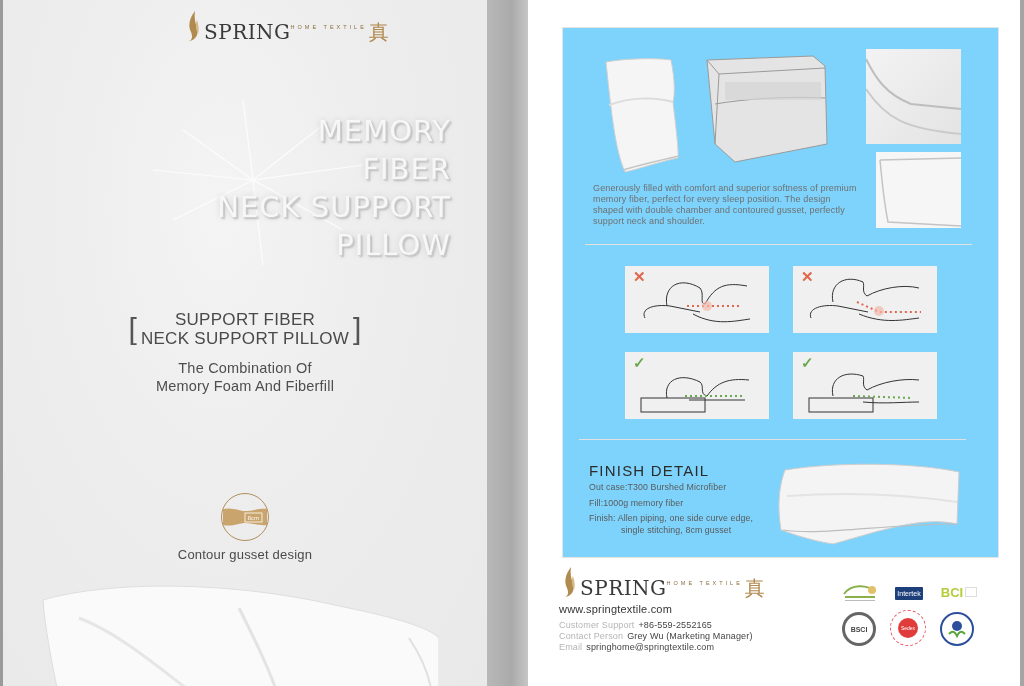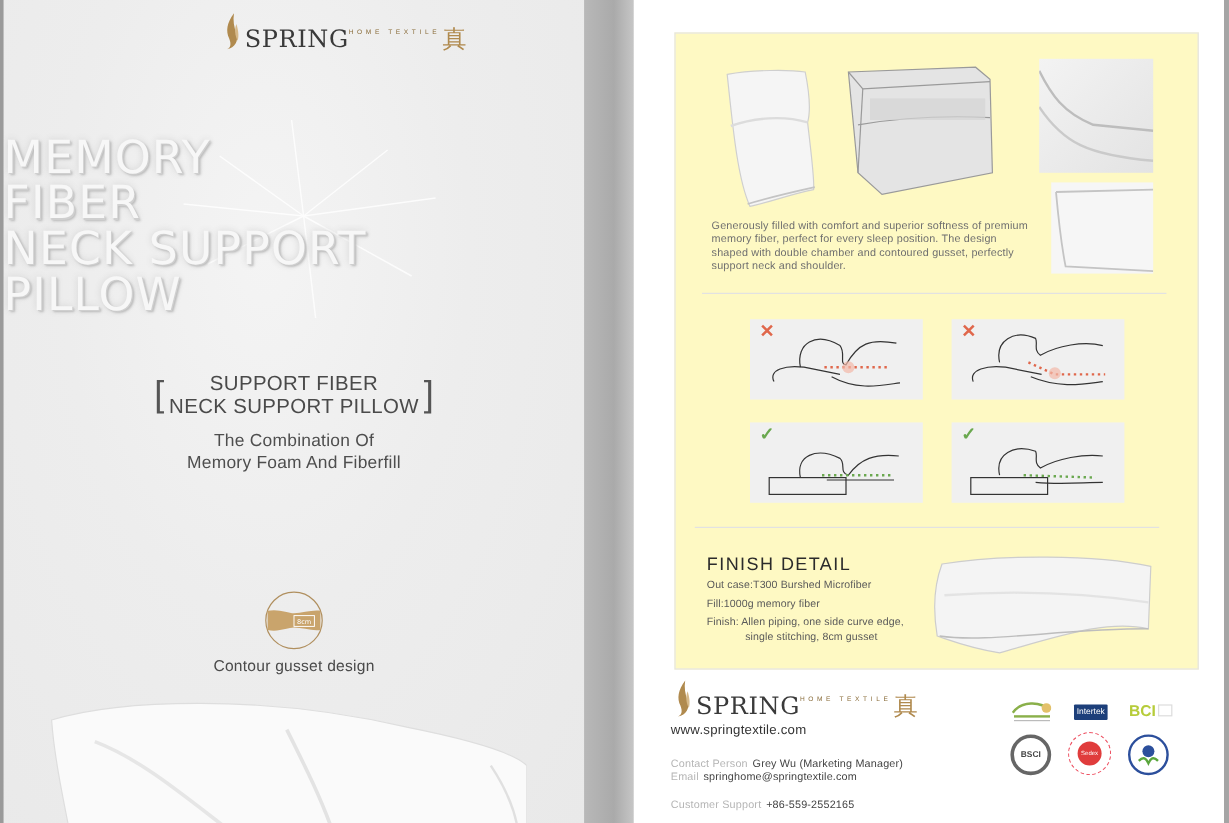--- a/index.html
+++ b/index.html
@@ -17,40 +17,40 @@
   .right-edge { position: absolute; left: 1020px; top: 0; width: 4px; height: 686px; background: #a5a5a5; }
 
   .brand { position: absolute; display: flex; align-items: flex-end; }
   .brand .flame { width: 16px; height: 32px; margin-right: 2px; }
   .brand-text { display: flex; flex-direction: row; }
   .brand-name { font-family: "DejaVu Serif", serif; font-size: 20px; color: #3a3a3a; letter-spacing: 0.5px; line-height: 20px; }
   .brand-sub { font-size: 5.5px; letter-spacing: 3px; color: #8a6d3b; margin-top: 2px; }
   .brand-cn { font-size: 20px; color: #b08a4e; margin-left: 2px; line-height: 20px; font-family: "DejaVu Sans", sans-serif; }
 
   .hero-title {
-    position: absolute; left: 0; width: 448px; top: 112px; text-align: left;
-    font-size: 38px; line-height: 38px; letter-spacing: 1px; color: #f7f7f7;
+    position: absolute; left: 0; width: 448px; top: 112px; text-align: right;
+    font-size: 29px; line-height: 38px; letter-spacing: 1px; color: #f7f7f7;
     text-shadow: 1px 1px 0 #cfcfcf, 2px 2px 2px #b9b9b9, 0 0 6px #d2d2d2;
     font-family: "DejaVu Sans", sans-serif;
   }
   .sub-block { position: absolute; left: 0; top: 309px; width: 484px; text-align: center; }
   .sub-title { display: inline-flex; align-items: center; color: #4a4a4a; }
   .bracket { font-size: 30px; font-weight: 200; color: #555; line-height: 40px; }
   .sub-title-text { font-size: 17px; line-height: 19px; letter-spacing: 0.3px; margin: 0 4px; }
   .combo { margin-top: 10px; font-size: 14.5px; line-height: 18px; color: #4e4e4e; letter-spacing: 0.2px; }
 
   .feature { position: absolute; left: 0; width: 484px; text-align: center; }
   .feature .circle { width: 48px; height: 48px; border-radius: 50%; border: 1.6px solid #b08f5e; margin: 0 auto; display: flex; align-items: center; justify-content: center; }
   .feature .label { font-size: 13px; color: #4a4a4a; margin-top: 6px; letter-spacing: 0.2px; }
 
   .bottom-pillow { position: absolute; left: 36px; top: 578px; width: 400px; height: 120px; }
 
   
   .right-page { position: absolute; left: 528px; top: 0; width: 492px; height: 686px; background: #ffffff; }
-  .panel { position: absolute; left: 34px; top: 27px; width: 437px; height: 531px; border: 1px solid #e4e4e4; background: #fef9c3; }
+  .panel { position: absolute; left: 34px; top: 27px; width: 437px; height: 531px; border: 1px solid #e4e4e4; background: #7dd3fc; }
   .desc { position: absolute; left: 30px; top: 155px; width: 265px; font-size: 9px; line-height: 11px; color: #6f6f6f; letter-spacing: 0.15px; }
   .divider { position: absolute; height: 1px; background: #e2e2e2; }
   .diagram { position: absolute; width: 144px; height: 67px; background: #f0f0f0; }
   .diagram .mark { position: absolute; left: 8px; top: 3px; font-size: 15px; line-height: 16px; font-weight: bold; }
   .finish-title { position: absolute; left: 26px; top: 434px; font-size: 15px; letter-spacing: 1.2px; color: #2b2b2b; }
   .finish-line { position: absolute; left: 26px; font-size: 8.8px; line-height: 11px; color: #5a5a5a; letter-spacing: 0.1px; }
 
   .footer-brand { left: 34px; top: 566px; }
   .website { position: absolute; left: 31px; top: 603px; font-size: 11px; color: #333; letter-spacing: 0.2px; }
   .contact { position: absolute; left: 31px; font-size: 9px; line-height: 11px; color: #444; letter-spacing: 0.15px; }
@@ -227,21 +227,21 @@
         <path d="M11 10 C9 15 10 20 12 24 C13 21 13 16 11 10 Z" fill="#d6b98a"></path>
       </svg>
       <div class="brand-text">
         <span class="brand-name">SPRING</span>
         <span class="brand-sub">HOME TEXTILE</span>
       </div>
       <span class="brand-cn">真</span>
     </div>
 
     <div class="website">www.springtextile.com</div>
-    <div class="contact" style="top:620px;margin-top:45px;">
+    <div class="contact" style="top:620px;">
       <span class="k">Customer Support</span><span>+86-559-2552165</span>
     </div>
     <div class="contact" style="top:631px;">
       <span class="k">Contact Person</span><span>Grey Wu (Marketing Manager)</span>
     </div>
     <div class="contact" style="top:642px;">
       <span class="k">Email</span><span>springhome@springtextile.com</span>
     </div>
 
     <div class="cert" style="left:313px; top:582px; width:38px; height:22px;">

